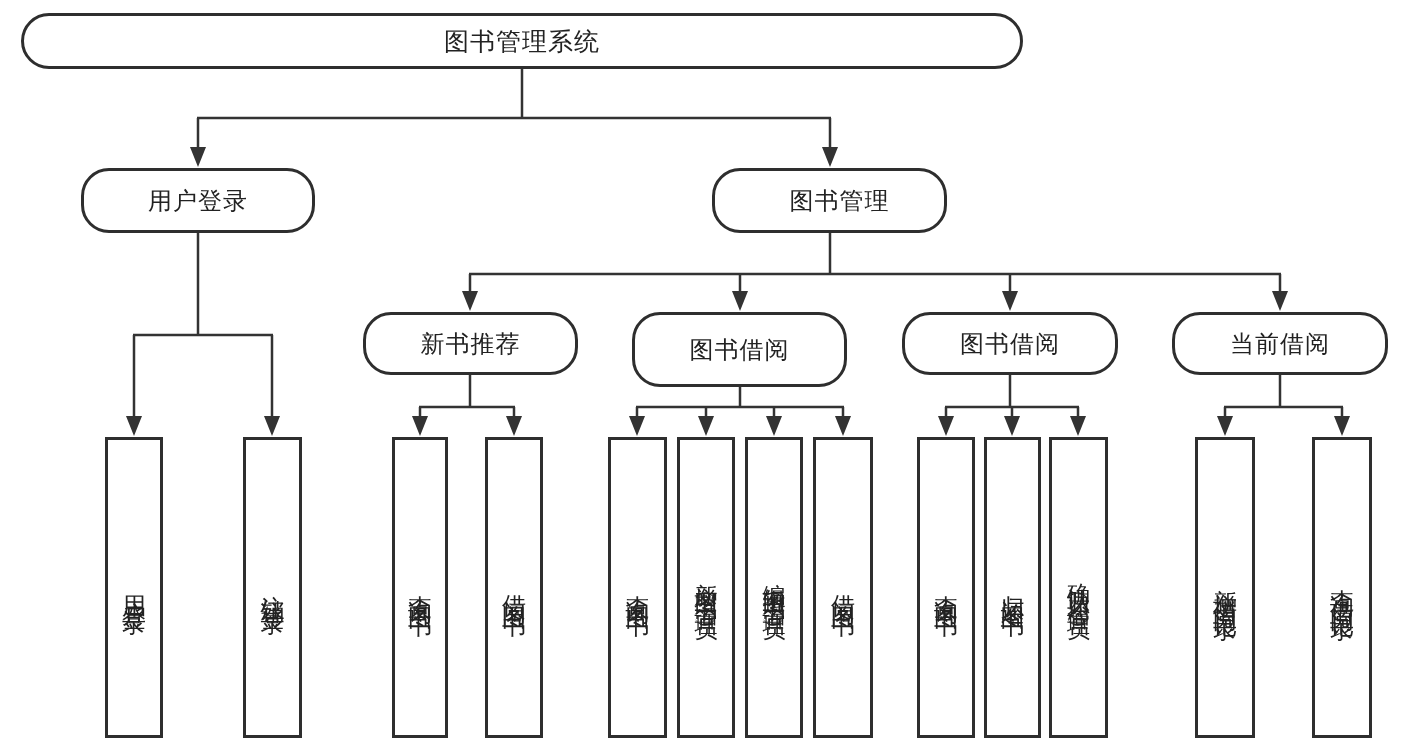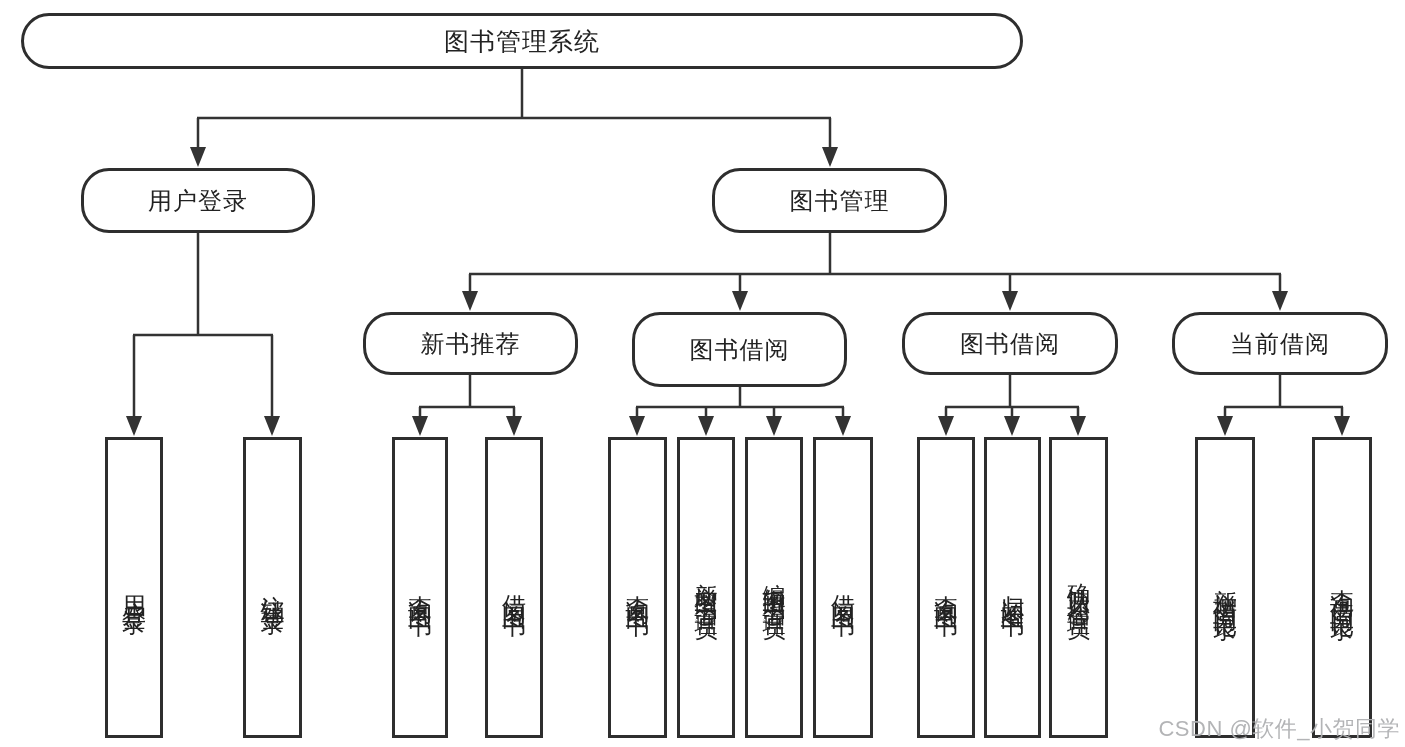--- a/index.html
+++ b/index.html
@@ -148,14 +148,13 @@
   <div class="node v long" id="n-v-edit-book">编辑图书（管理员）</div>
   <div class="node v" id="n-v-borrow-book-2">借阅图书</div>
 
   <div class="node v" id="n-v-query-book-3">查询图书</div>
   <div class="node v" id="n-v-return-book">归还图书</div>
   <div class="node v long" id="n-v-confirm-return">确认归还（管理员）</div>
 
   <div class="node v" id="n-v-add-borrow-record">新增借阅记录</div>
   <div class="node v" id="n-v-query-borrow-record">查询借阅记录</div>
 
-  <div id="watermark">CSDN @软件_小贺同学</div>
 </div>
 
 </body></html>

